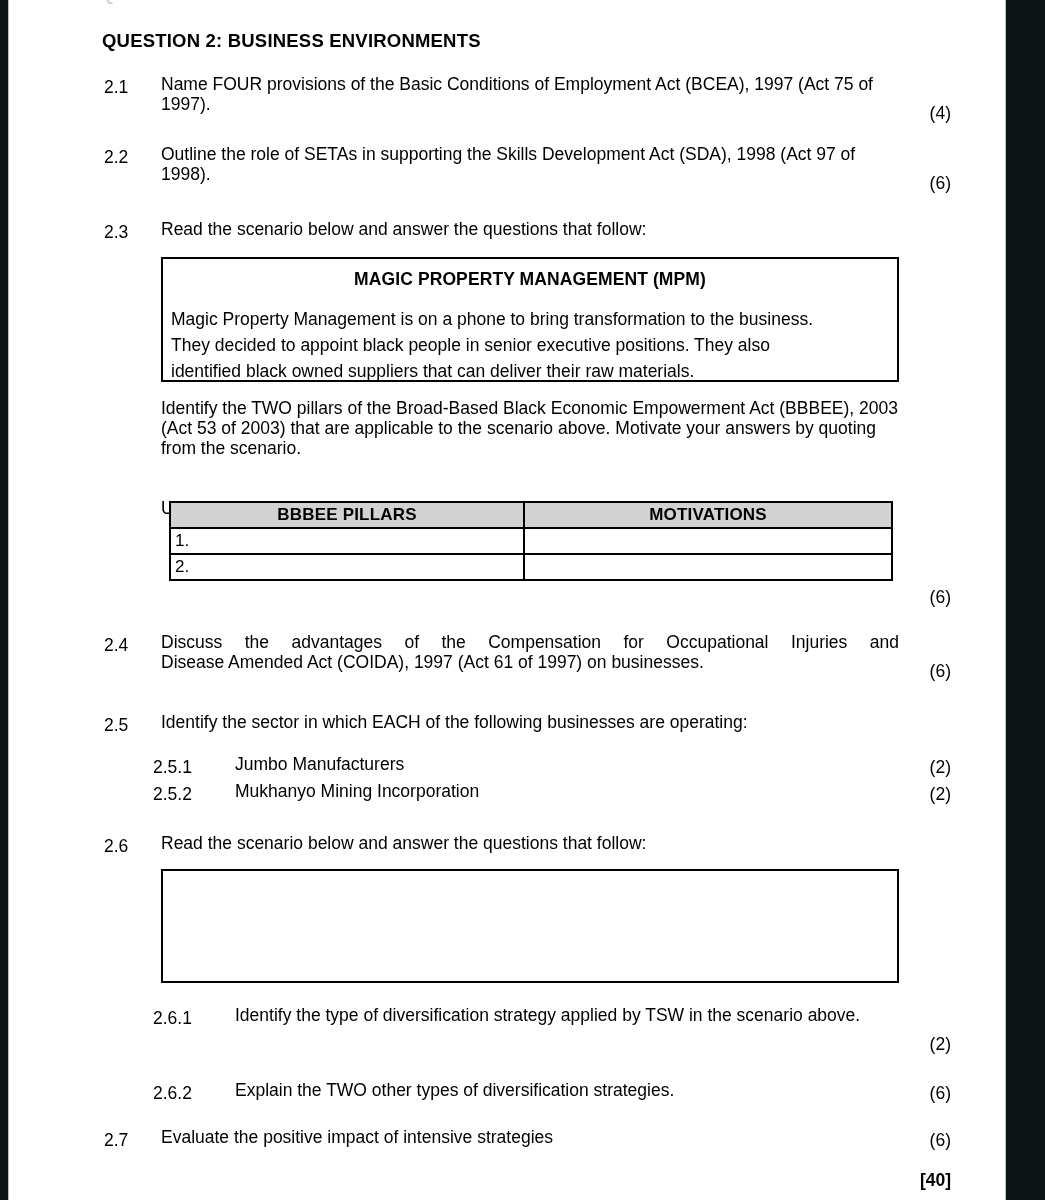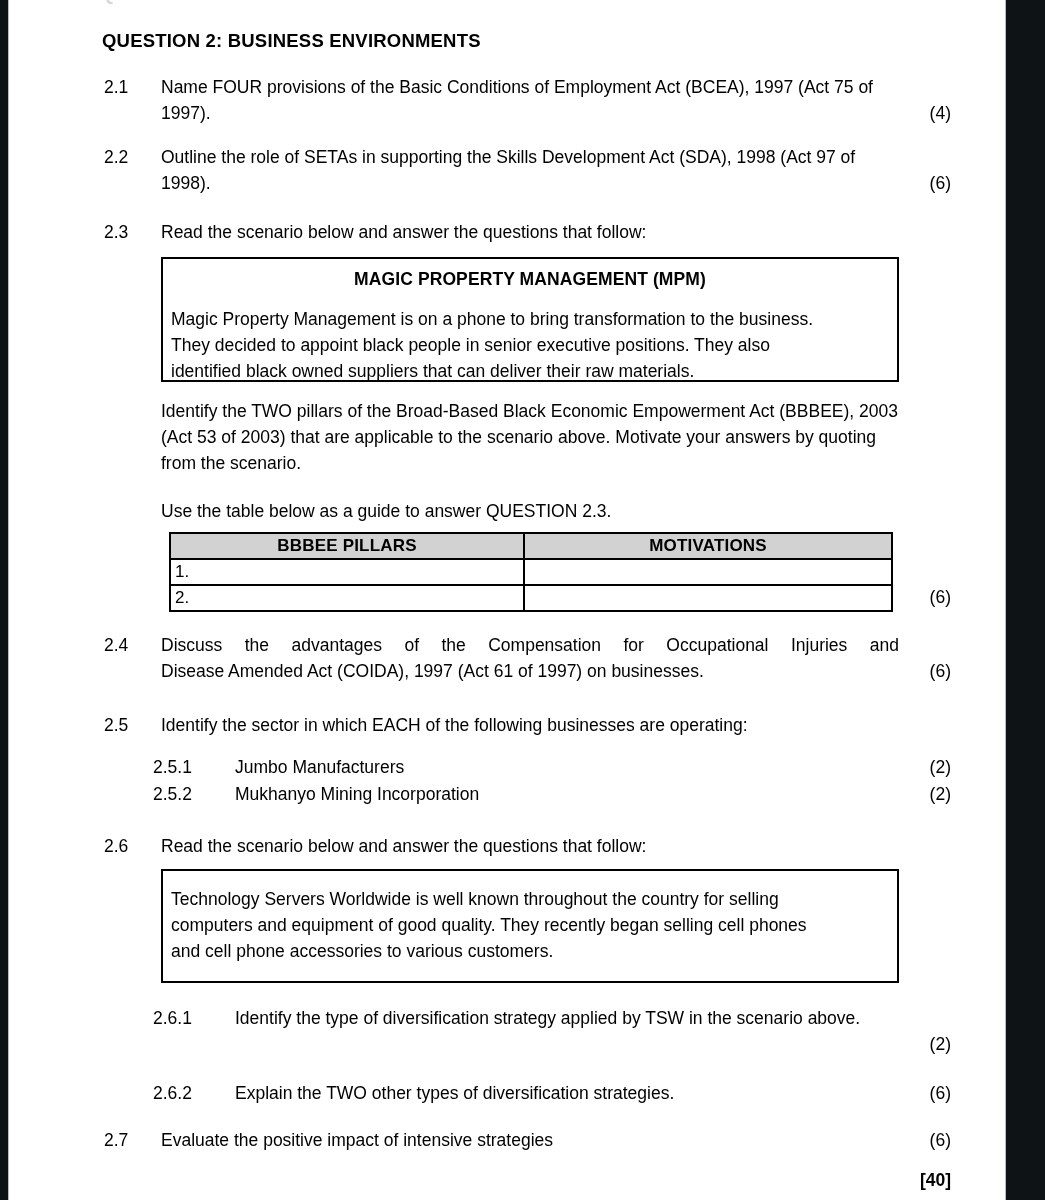--- a/index.html
+++ b/index.html
@@ -90,21 +90,21 @@
     line-height: 26px;
   }
   .num.lvl1 { left: 95px; }
   .num.lvl2 { left: 144px; }
 
   .body {
     position: absolute;
     left: 152px;
     width: 738px;
     font-size: 17.5px;
-    line-height: 26px;
+    line-height: 20px;
   }
   .body.lvl2 {
     left: 226px;
     width: 664px;
   }
   .body.just { text-align: justify; }
   .body.just > span { display: block; }
 
   .marks {
     position: absolute;
@@ -223,21 +223,21 @@
     </div>
 
     <div class="body" style="top:398px">
       <span>Identify the TWO pillars of the Broad-Based Black Economic Empowerment Act</span>
       <span>(BBBEE), 2003 (Act 53 of 2003) that are applicable to the scenario above.</span>
       <span>Motivate your answers by quoting from the scenario.</span>
     </div>
 
     <div class="body" style="top:498px">Use the table below as a guide to answer QUESTION 2.3.</div>
 
-    <table class="ans-table" style="top:532px">
+    <table class="ans-table" style="top:501px">
       <colgroup>
           <col class="c1">
           <col class="c2">
         </colgroup>
       <thead>
         <tr>
           <th>BBBEE PILLARS</th>
           <th>MOTIVATIONS</th>
         </tr>
       </thead>
@@ -269,25 +269,20 @@
     <div class="marks" style="top:754px">(2)</div>
 
     <div class="num lvl2" style="top:781px">2.5.2</div>
     <div class="body lvl2" style="top:781px">Mukhanyo Mining Incorporation</div>
     <div class="marks" style="top:781px">(2)</div>
 
     <div class="num lvl1" style="top:833px">2.6</div>
     <div class="body" style="top:833px">Read the scenario below and answer the questions that follow:</div>
 
     <div class="scenario" style="top:869px; height:114px;">
-      <div class="sc-body" style="margin-top:8px">
-        <span>Technology Servers Worldwide is well known throughout the country for selling</span>
-        <span>computers and equipment of good quality. They recently began selling cell phones</span>
-        <span>and cell phone accessories to various customers.</span>
-      </div>
     </div>
 
     <div class="num lvl2" style="top:1005px">2.6.1</div>
     <div class="body lvl2" style="top:1005px">
       <span>Identify the type of diversification strategy applied by TSW in the scenario</span>
       <span>above.</span>
     </div>
     <div class="marks" style="top:1031px">(2)</div>
 
     <div class="num lvl2" style="top:1080px">2.6.2</div>

